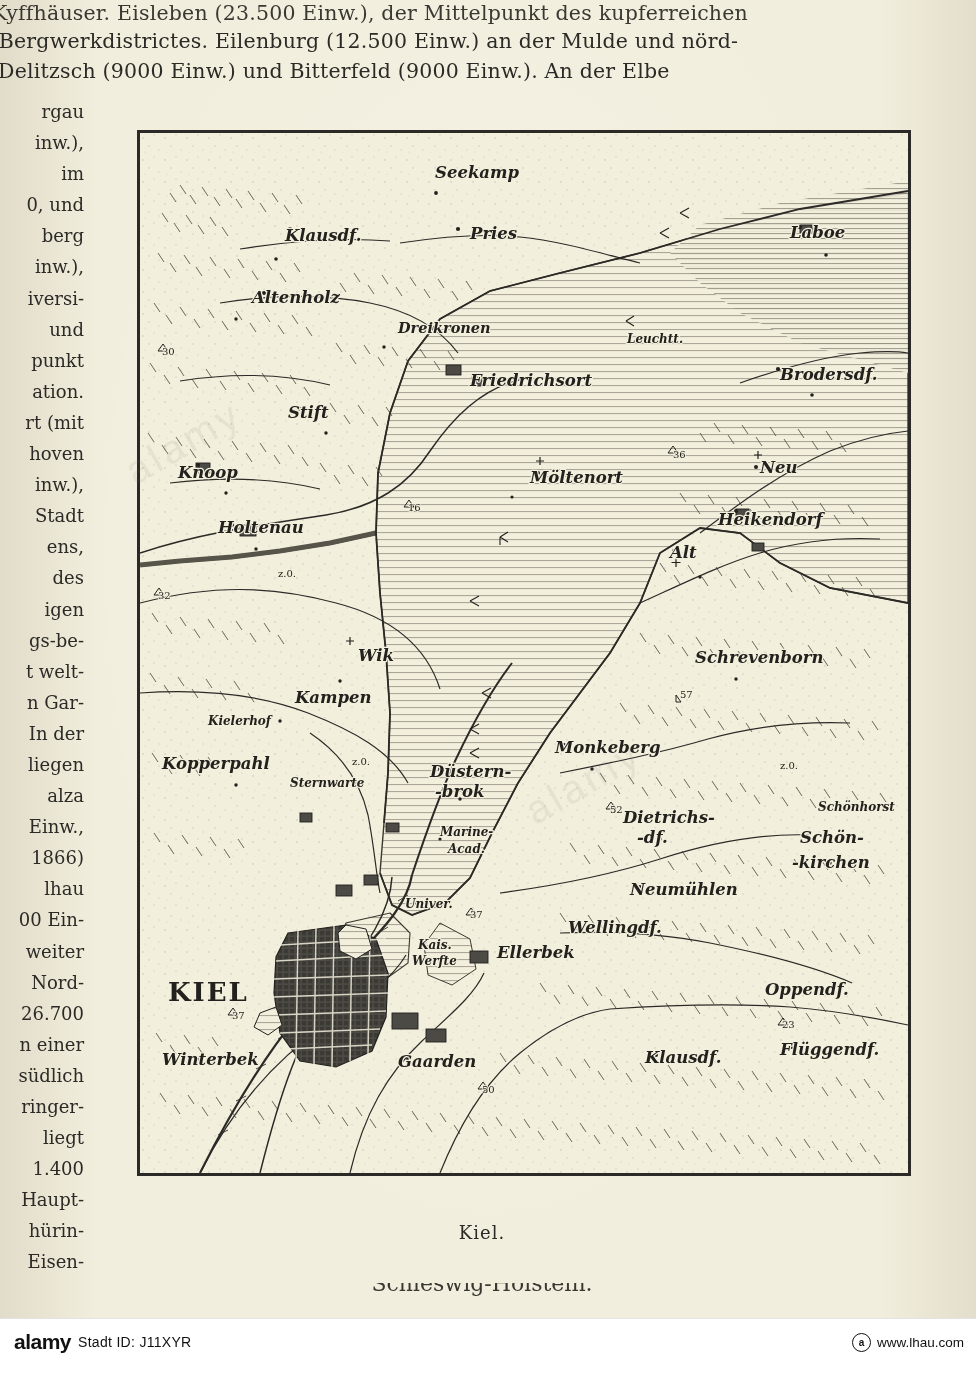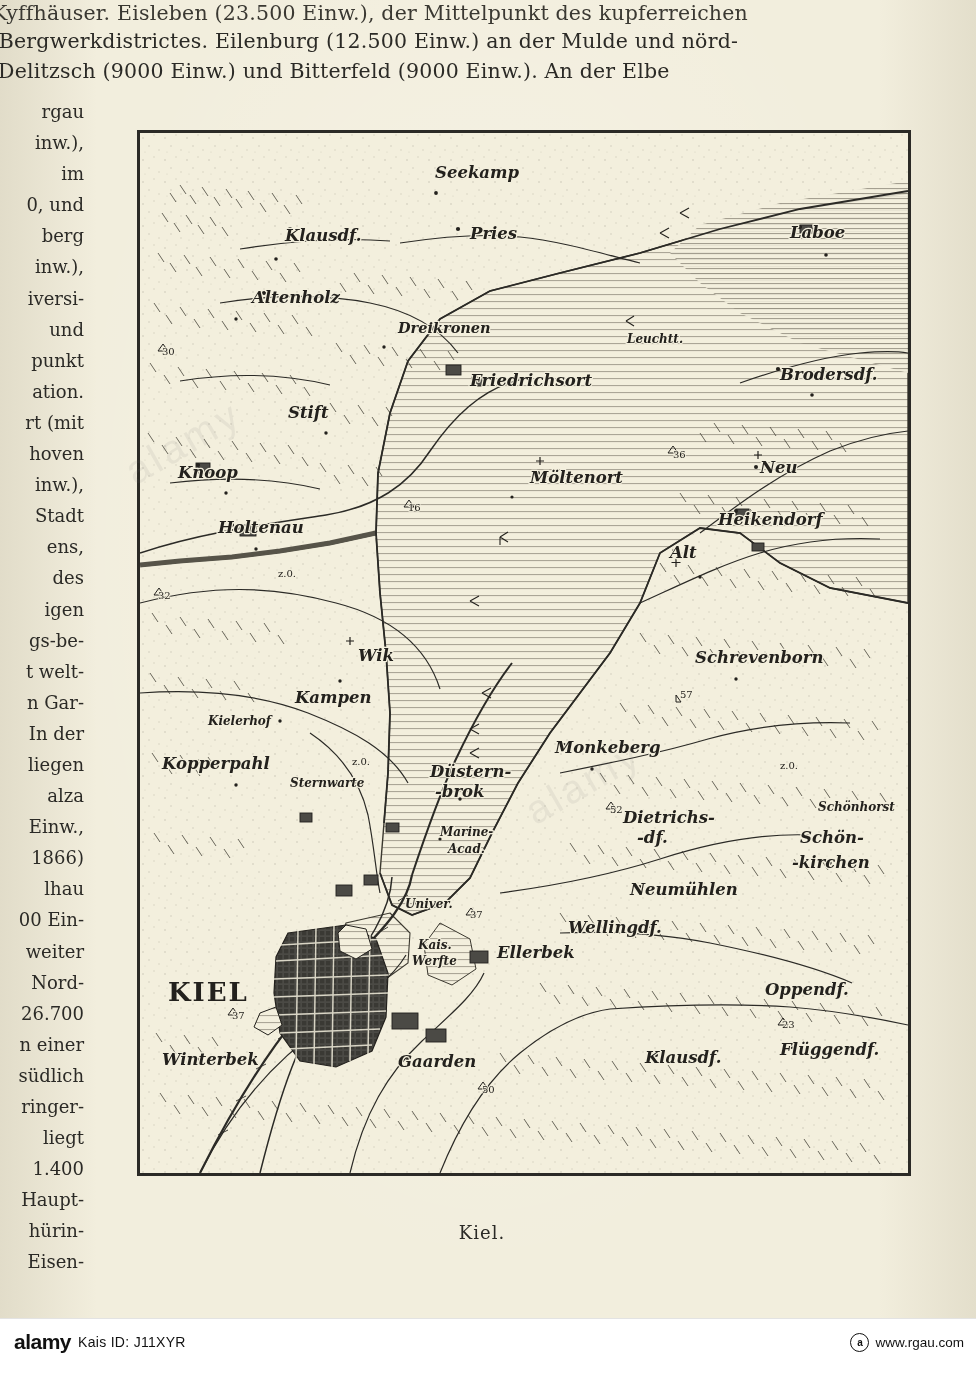--- a/index.html
+++ b/index.html
@@ -628,28 +628,31 @@
           <text x="330" y="785" class="hgt">37</text>
           <text x="92" y="886" class="hgt">37</text>
           <text x="642" y="895" class="hgt">23</text>
           <text x="342" y="960" class="hgt">50</text>
         </g>
     </svg>
   </div>
 
   <div class="caption" id="map-title-caption">Kiel.</div>
 
+  <div id="bottom-cut">
+    <span>Schleswig-Holstein.</span>
+  </div>
 
   <div id="wm-diag">
     <span style="left:120px; top:420px;">alamy</span>
     <span style="left:520px; top:760px;">alamy</span>
   </div>
 </div>
 
 <div id="wm-band"></div>
 <div id="wm-left">
   <span class="wm-logo">alamy</span>
-  <span class="wm-id">Kais ID: J11XYR</span>
+  <span class="wm-id">Stadt ID: J11XYR</span>
 </div>
 <div id="wm-right">
   <span class="wm-mark">a</span>
-  <span>www.rgau.com</span>
+  <span>www.lhau.com</span>
 </div>
 
 </body></html>

